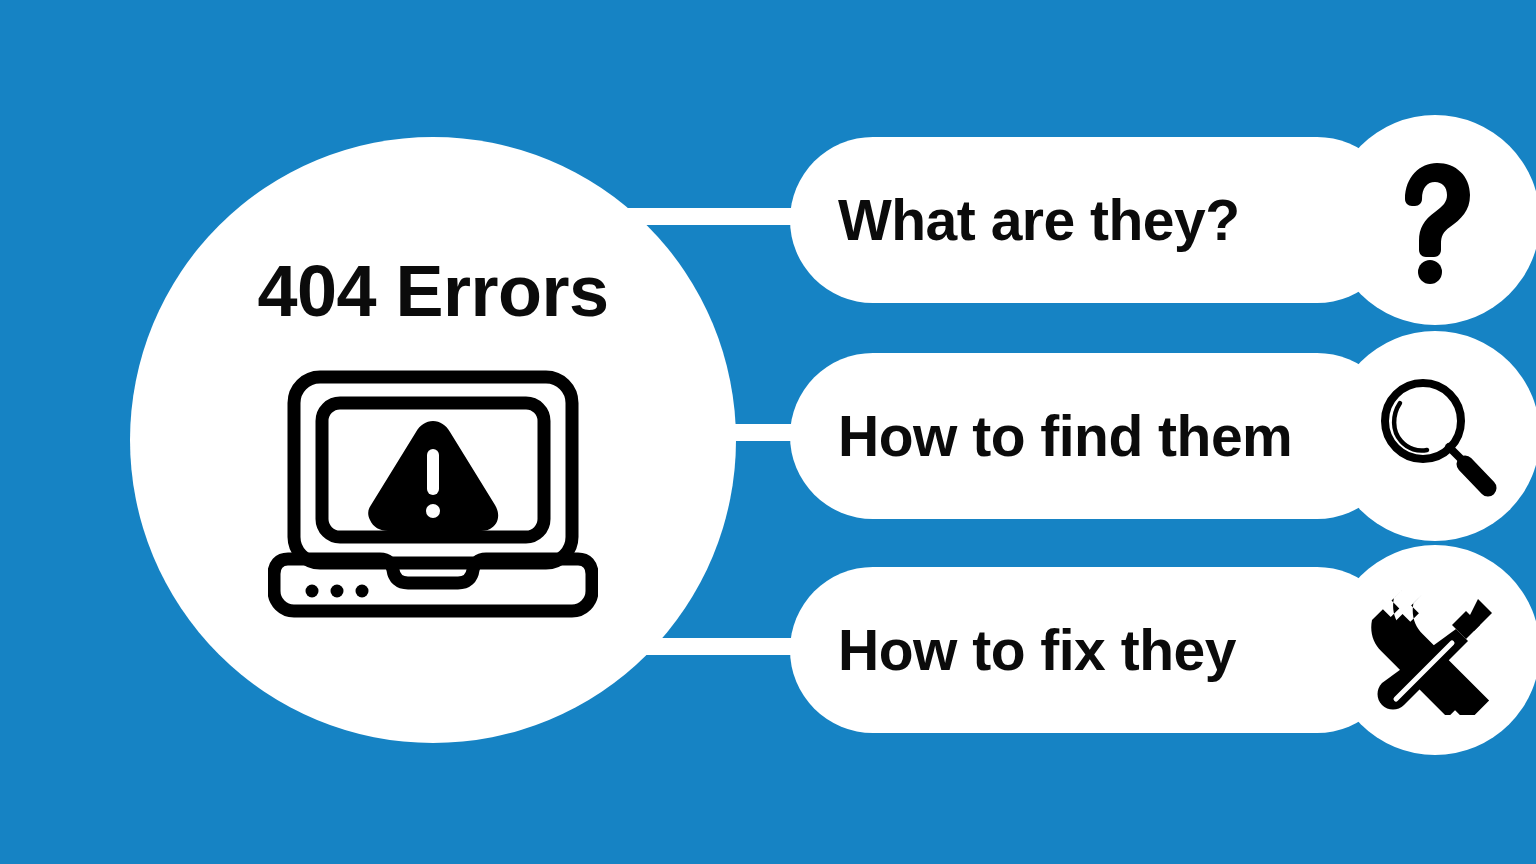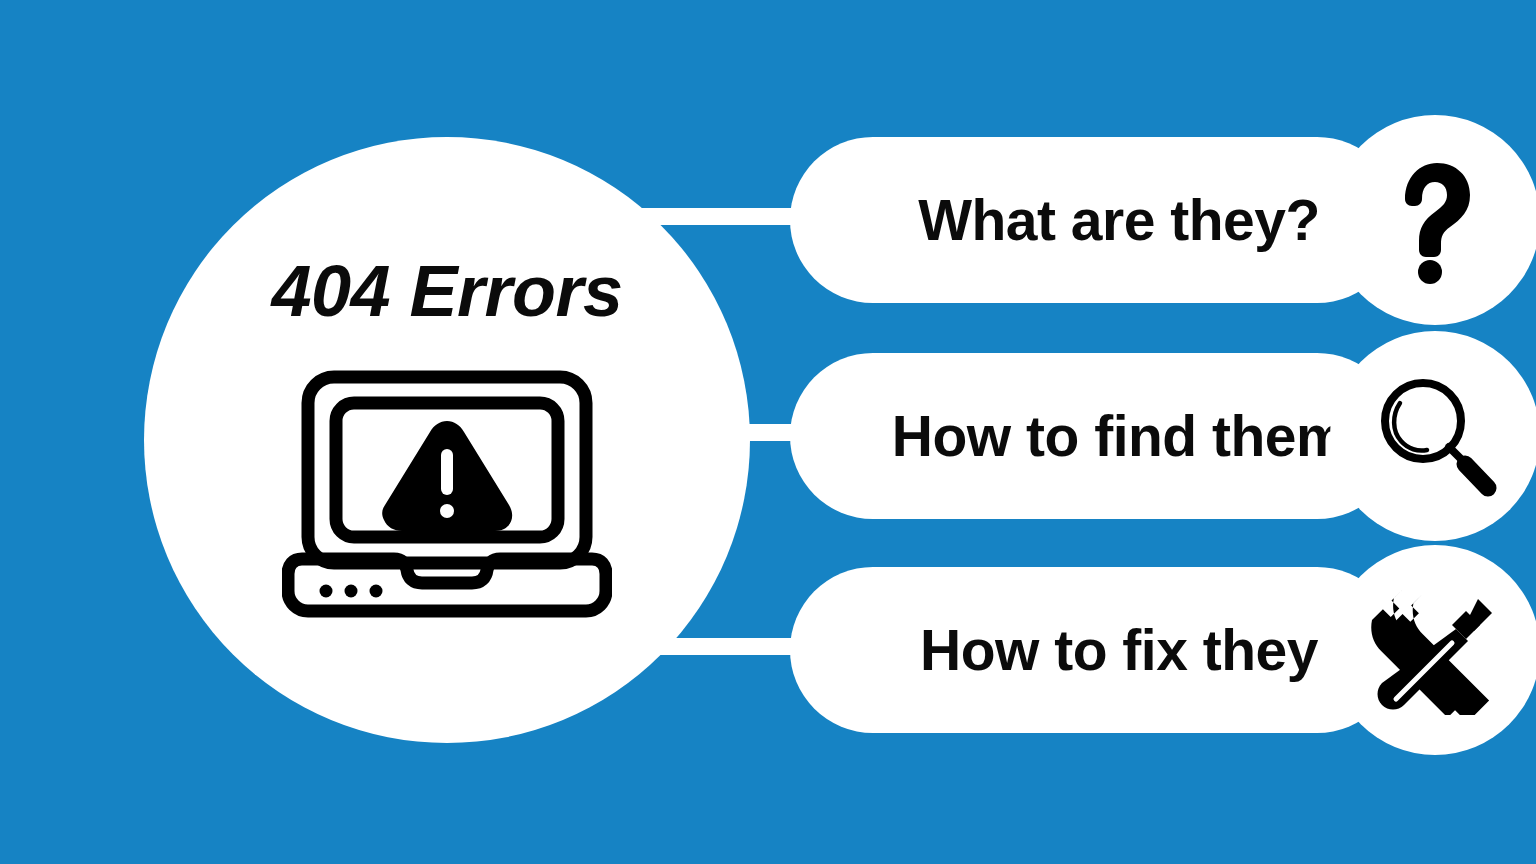--- a/index.html
+++ b/index.html
@@ -22,30 +22,29 @@
     background: #FFFFFF;
     height: 17px;
   }
   #connector-1 { left: 600px; top: 208px;  width: 220px; }
   #connector-2 { left: 700px; top: 424px;  width: 120px; }
   #connector-3 { left: 600px; top: 638px;  width: 220px; }
 
   
   #hub {
     position: absolute;
-    left: 144px;
+    left: 130px;
     top: 137px;
     width: 606px;
     height: 606px;
     border-radius: 50%;
     background: #FFFFFF;
     display: flex;
     flex-direction: column;
     align-items: center;
-    font-style: italic;
   }
   #hub-title {
     margin-top: 118px;
     font-size: 72px;
     font-weight: bold;
     color: #0B0B0B;
     letter-spacing: -0.5px;
     line-height: 1;
     white-space: nowrap;
   }
@@ -68,21 +67,20 @@
   .branch-pill {
     position: absolute;
     left: 0;
     top: 0;
     width: 610px;
     height: 166px;
     background: #FFFFFF;
     border-radius: 83px;
     display: flex;
     align-items: center;
-    justify-content: center;
   }
   .branch-label {
     margin-left: 48px;
     font-size: 57px;
     font-weight: bold;
     color: #0B0B0B;
     letter-spacing: -0.5px;
     white-space: nowrap;
   }
   .branch-bubble {

